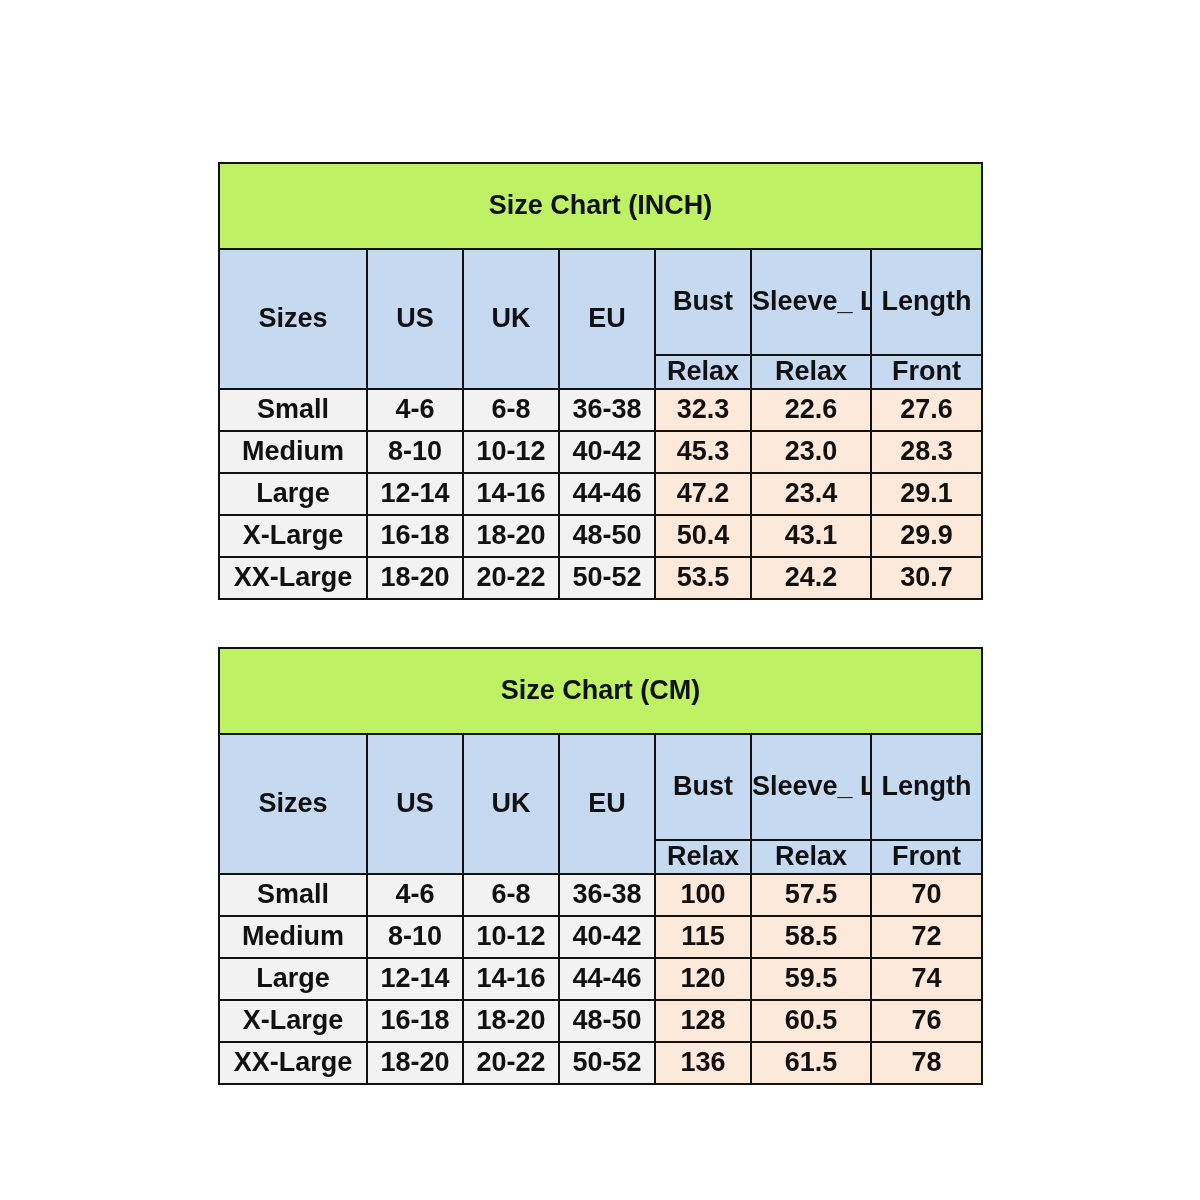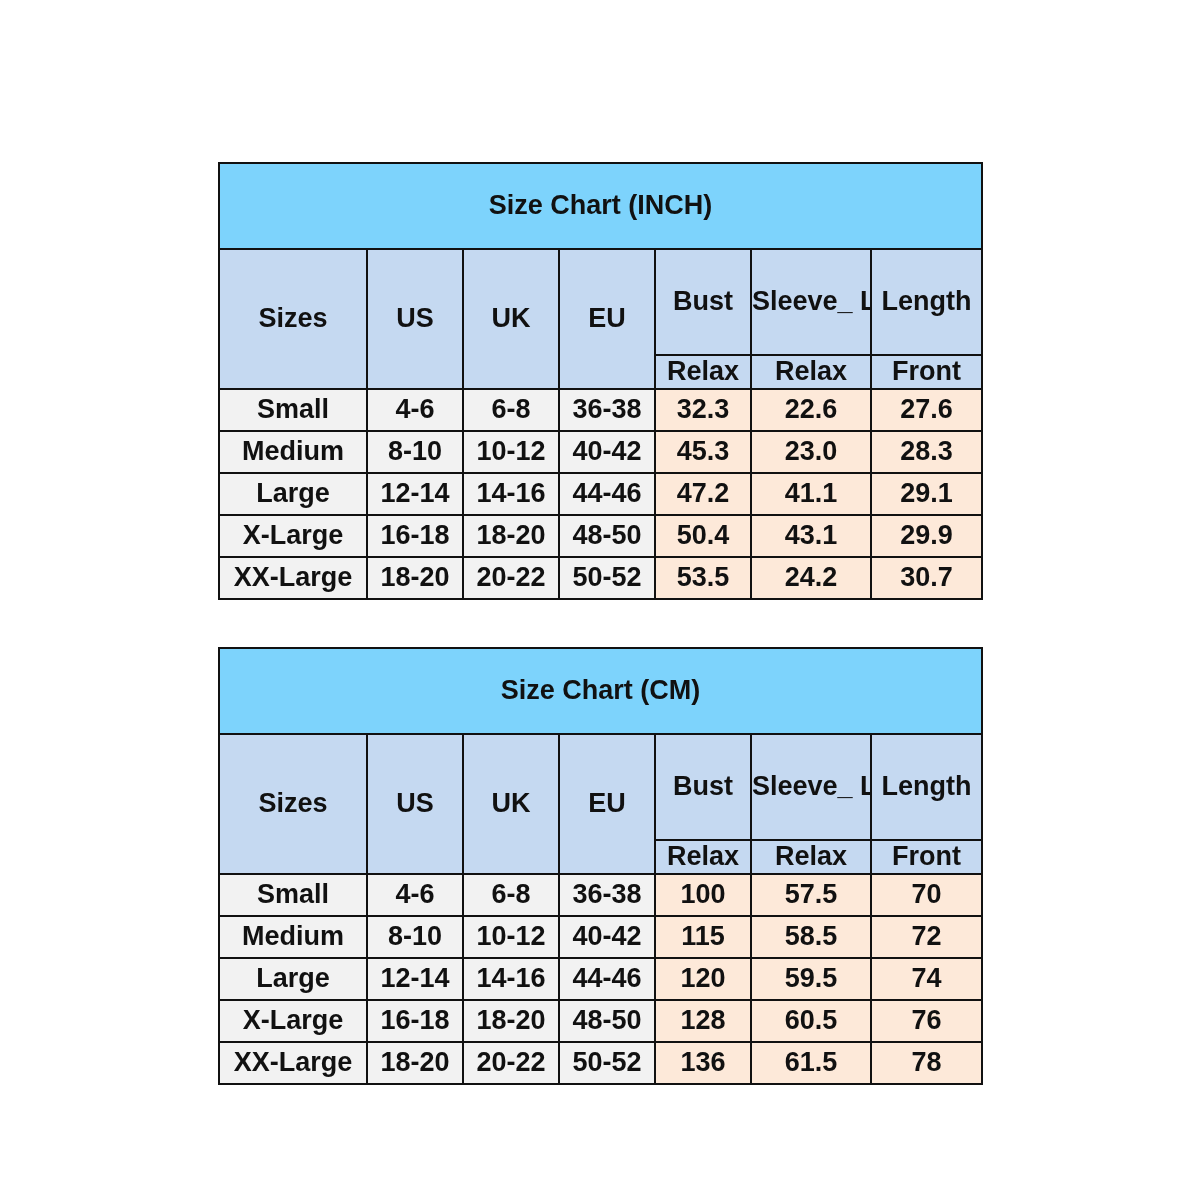--- a/index.html
+++ b/index.html
@@ -4,21 +4,21 @@
 <style>
   html, body { margin:0; padding:0; background:#ffffff; }
   body { width:1200px; height:1200px; position:relative; overflow:hidden;
          font-family:"Liberation Sans", "DejaVu Sans", sans-serif; }
   table.size-chart { position:absolute; left:218px; width:763px;
          border-collapse:collapse; table-layout:fixed; font-weight:bold; color:#111; }
   table.size-chart td { border:2px solid #111; text-align:center; vertical-align:middle;
          padding:0; font-size:27px; line-height:1.1; overflow:hidden; white-space:nowrap; }
   .t-inch { top:162px; }
   .t-cm { top:647px;padding-left:24px; }
-  td.title { background:#7dd3fc; height:84px; font-size:28px; }
+  td.title { background:#bef264; height:84px; font-size:28px; }
   td.hdr { background:#c5d9f1; }
   td.hdr-main { height:104px; }
   td.hdr-sub { height:32px; }
   td.wrap { white-space:normal; line-height:1.3; }
   td.gray { background:#f2f2f2; }
   td.peach { background:#fde9d9; }
   tr.data td { height:40px; }
 </style>
 </head>
 <body>
@@ -69,21 +69,21 @@
           <td class="peach">45.3</td>
           <td class="peach">23.0</td>
           <td class="peach">28.3</td>
         </tr>
         <tr class="data">
           <td class="gray">Large</td>
           <td class="gray">12-14</td>
           <td class="gray">14-16</td>
           <td class="gray">44-46</td>
           <td class="peach">47.2</td>
-          <td class="peach">41.1</td>
+          <td class="peach">23.4</td>
           <td class="peach">29.1</td>
         </tr>
         <tr class="data">
           <td class="gray">X-Large</td>
           <td class="gray">16-18</td>
           <td class="gray">18-20</td>
           <td class="gray">48-50</td>
           <td class="peach">50.4</td>
           <td class="peach">43.1</td>
           <td class="peach">29.9</td>

